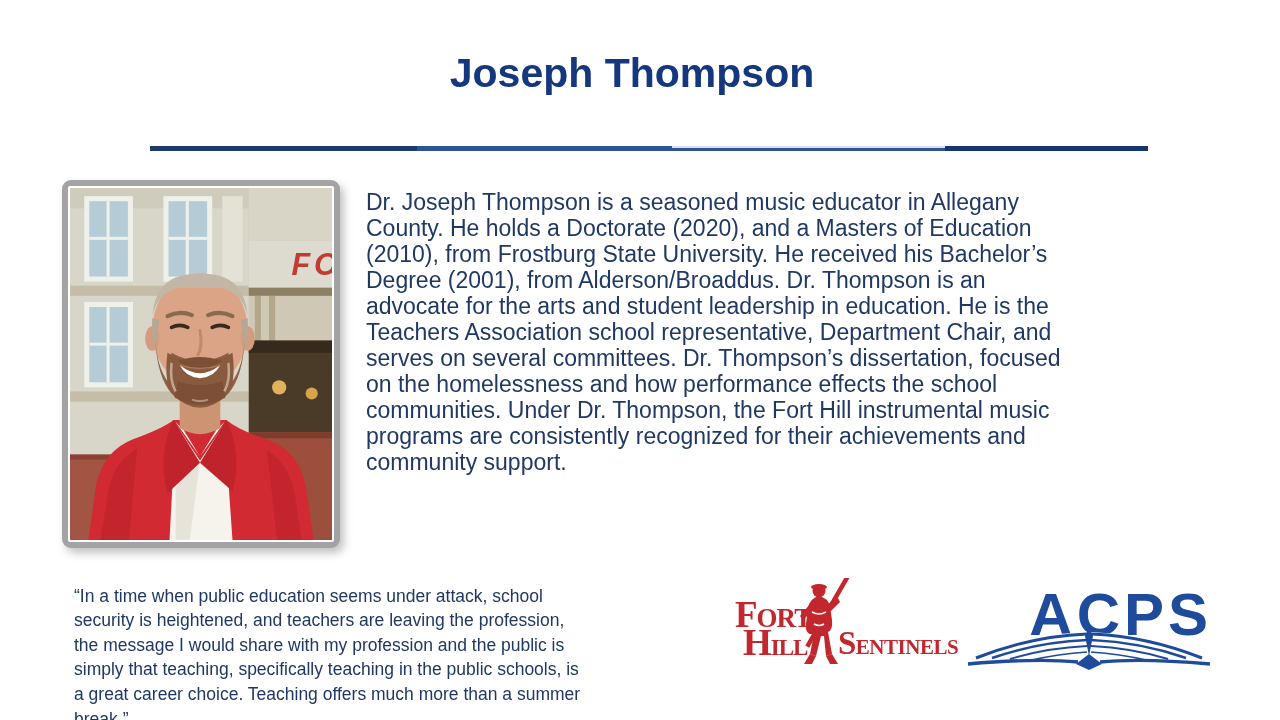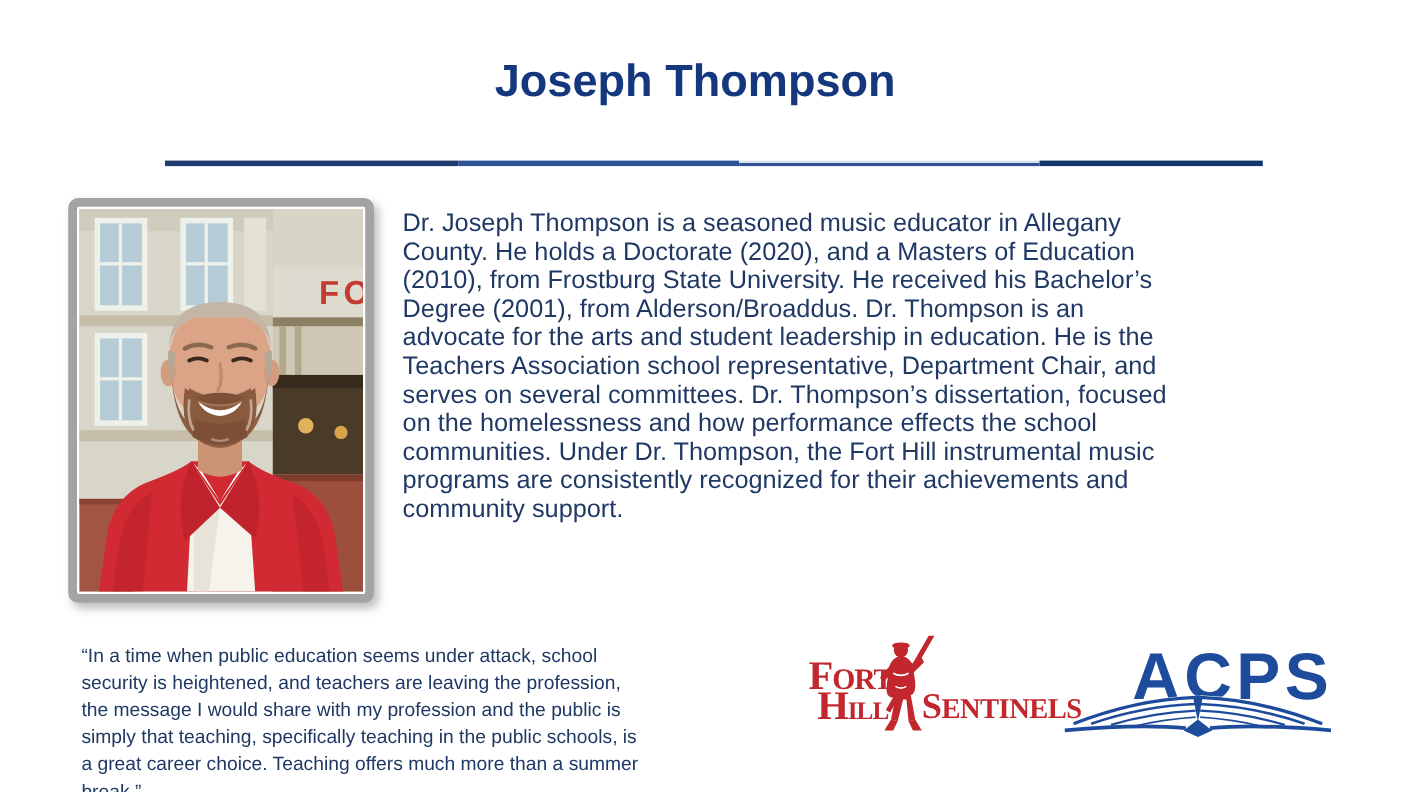--- a/index.html
+++ b/index.html
@@ -12,41 +12,42 @@
   .hdr .title{font-size:41px;font-weight:bold;line-height:50px;letter-spacing:0;}
   .hdr .subtitle{font-size:30px;font-weight:normal;line-height:38px;color:#1B3C78;}
   .divider{position:absolute;left:150px;top:146px;width:998px;height:5px;display:flex;}
   .divider .seg1{width:267px;background:#1E3A6E;}
   .divider .seg2{width:255px;background:#2E5496;}
   .divider .seg3{width:273px;background:linear-gradient(180deg,#d7e0ef 0%,#d7e0ef 38%,#2e5496 38%);}
   .divider .seg4{width:203px;background:#16376E;}
   
   .photo-frame{
     position:absolute;left:62px;top:180px;width:278px;height:368px;box-sizing:border-box;
-    border:8px solid #a3a3a3;border-radius:9px;background:#c4b5fd;
+    border:6px solid #a3a3a3;border-radius:9px;background:#bef264;
     box-shadow:4px 5px 8px rgba(120,120,120,.45);
+    font-style:italic;
   }
   .photo-inner{width:100%;height:100%;box-sizing:border-box;border:2px solid #ffffff;border-radius:2px;overflow:hidden;background:#d8d5c9;}
   .photo-inner svg{display:block;width:100%;height:100%;}
   
   .bio{
     position:absolute;left:366px;top:189px;width:815px;
     color:#1F3864;font-size:23px;line-height:26px;white-space:pre-line;
   }
   
   .quote{
     position:absolute;left:74px;top:559px;width:628px;min-height:148px;
     color:#1F3864;font-size:17.5px;line-height:24.6px;white-space:pre-line;
   }
   
   .fh-logo{position:absolute;left:730px;top:580px;width:236px;height:88px;color:#C1272D;}
   .fh-word{display:block;position:absolute;font-family:"Liberation Serif", serif;font-weight:bold;letter-spacing:-1px;line-height:1;}
   .fh-fort{left:5px;top:16px;font-size:27px;}
   .fh-hill{left:13px;top:44px;font-size:23px;}
-  .fh-sent{left:108px;top:47px;font-size:26px;letter-spacing:-0.5px;}
+  .fh-sent{left:108px;top:47px;font-size:21px;letter-spacing:-0.5px;}
   .fh-fort::first-letter,.fh-hill::first-letter{font-size:37px;}
   .fh-sent::first-letter{font-size:33px;}
   .fh-figure{position:absolute;left:56px;top:-2px;width:66px;height:92px;}
   
   .acps-logo{position:absolute;left:966px;top:584px;width:246px;height:96px;color:#1E4B9B;text-align:right;}
   .acps-acronym{
     position:absolute;left:0;top:0;width:246px;
     font-size:60px;font-weight:bold;letter-spacing:4px;line-height:62px;
     transform:scaleY(1.0);
   }

